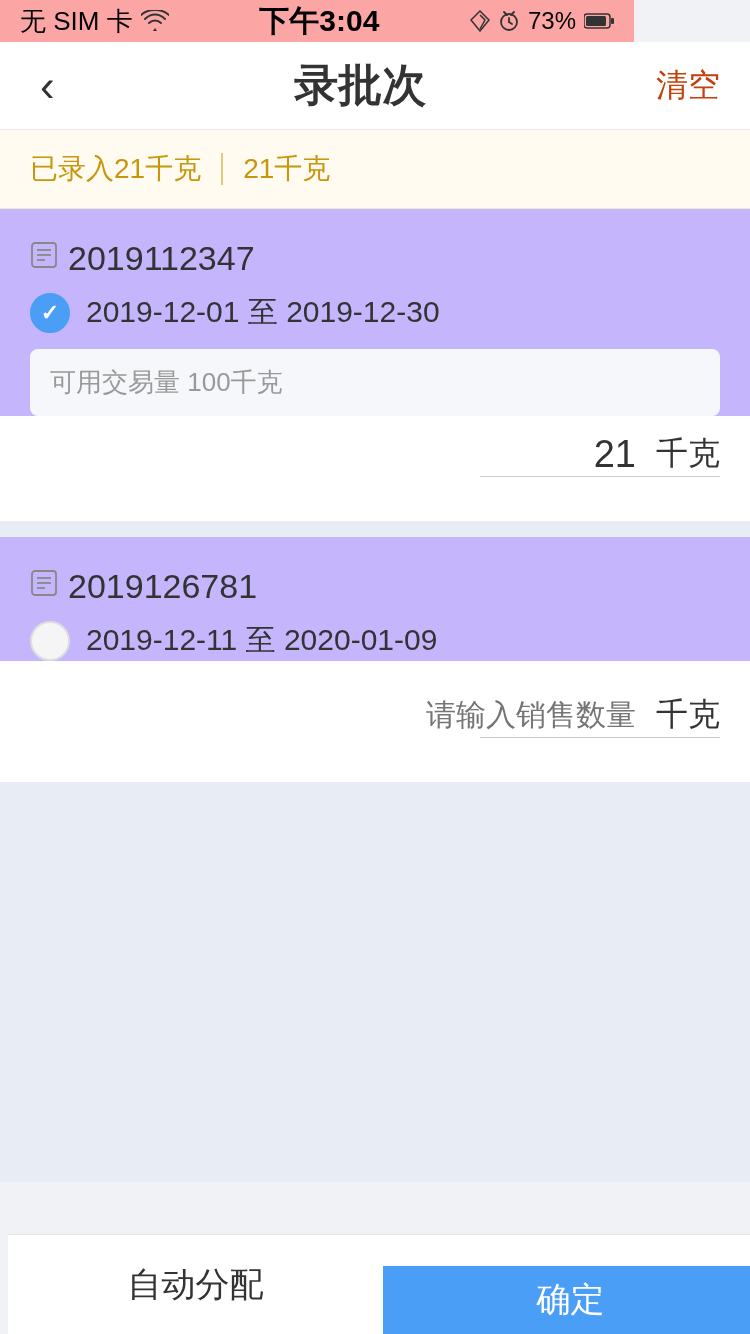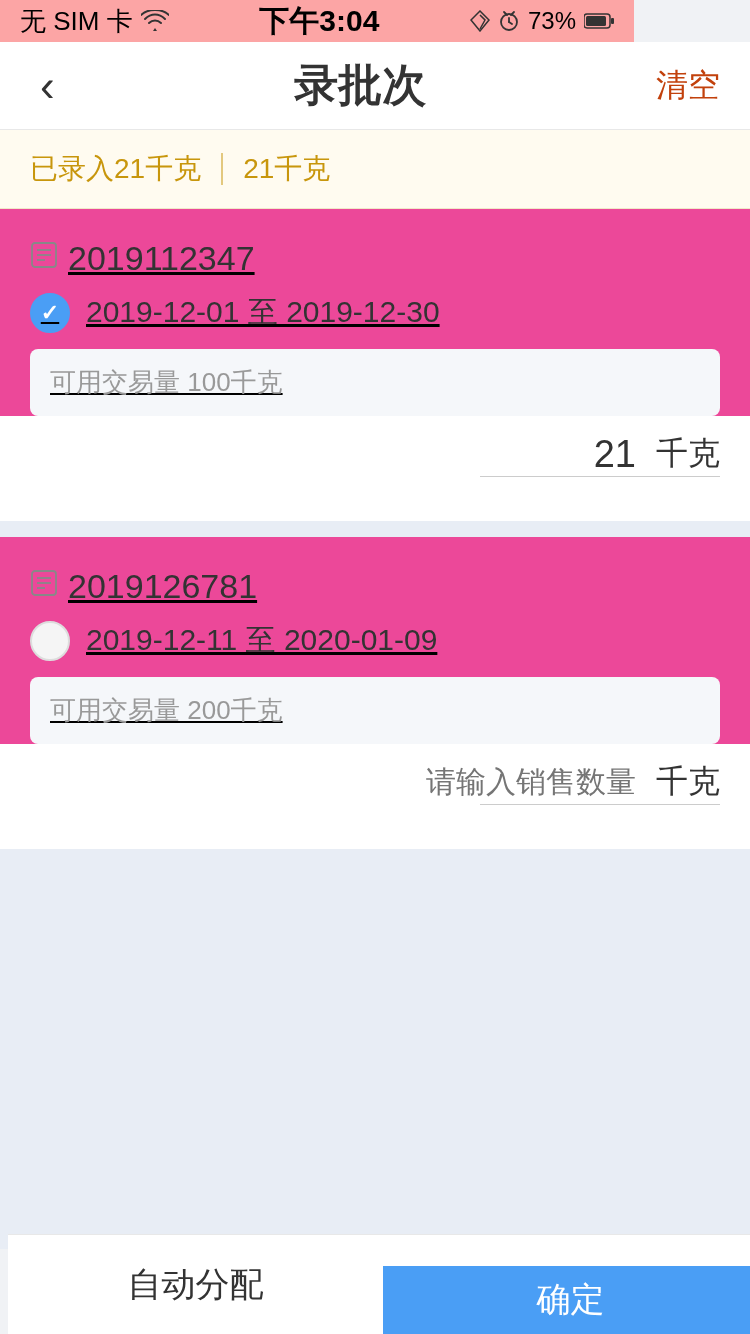--- a/index.html
+++ b/index.html
@@ -90,24 +90,23 @@
       opacity: 0.5;
     }
     .summary-value {
       font-size: 28px;
       color: #c8960c;
       font-weight: 500;
     }
 
     
     .batch-card {
-      background: #ec4899;
+      background: #c4b5fd;
       margin-bottom: 0;
       padding: 30px 30px 0 30px;
-      text-decoration: underline;
     }
 
     .batch-header {
       display: flex;
       align-items: center;
       gap: 10px;
       margin-bottom: 14px;
     }
     .batch-id-icon {
       font-size: 32px;
@@ -341,21 +340,20 @@
           <line x1="7" y1="14" x2="21" y2="14" stroke="#888" stroke-width="1.8"></line>
           <line x1="7" y1="19" x2="15" y2="19" stroke="#888" stroke-width="1.8"></line>
         </svg>
       </span>
       <span class="batch-id">2019126781</span>
     </div>
     <div class="batch-date-row">
       <div class="radio-circle"></div>
       <span class="batch-date">2019-12-11 至 2020-01-09</span>
     </div>
-    <div class="available-box">可用交易量 200千克</div>
   </div>
   <div class="amount-wrapper">
     <div class="underline-row">
       <input class="qty-input" style="color: rgb(204, 204, 204);" placeholder="请输入销售数量">
       <span class="qty-unit">千克</span>
     </div>
     <div class="underline"></div>
   </div>
 </div>
 

